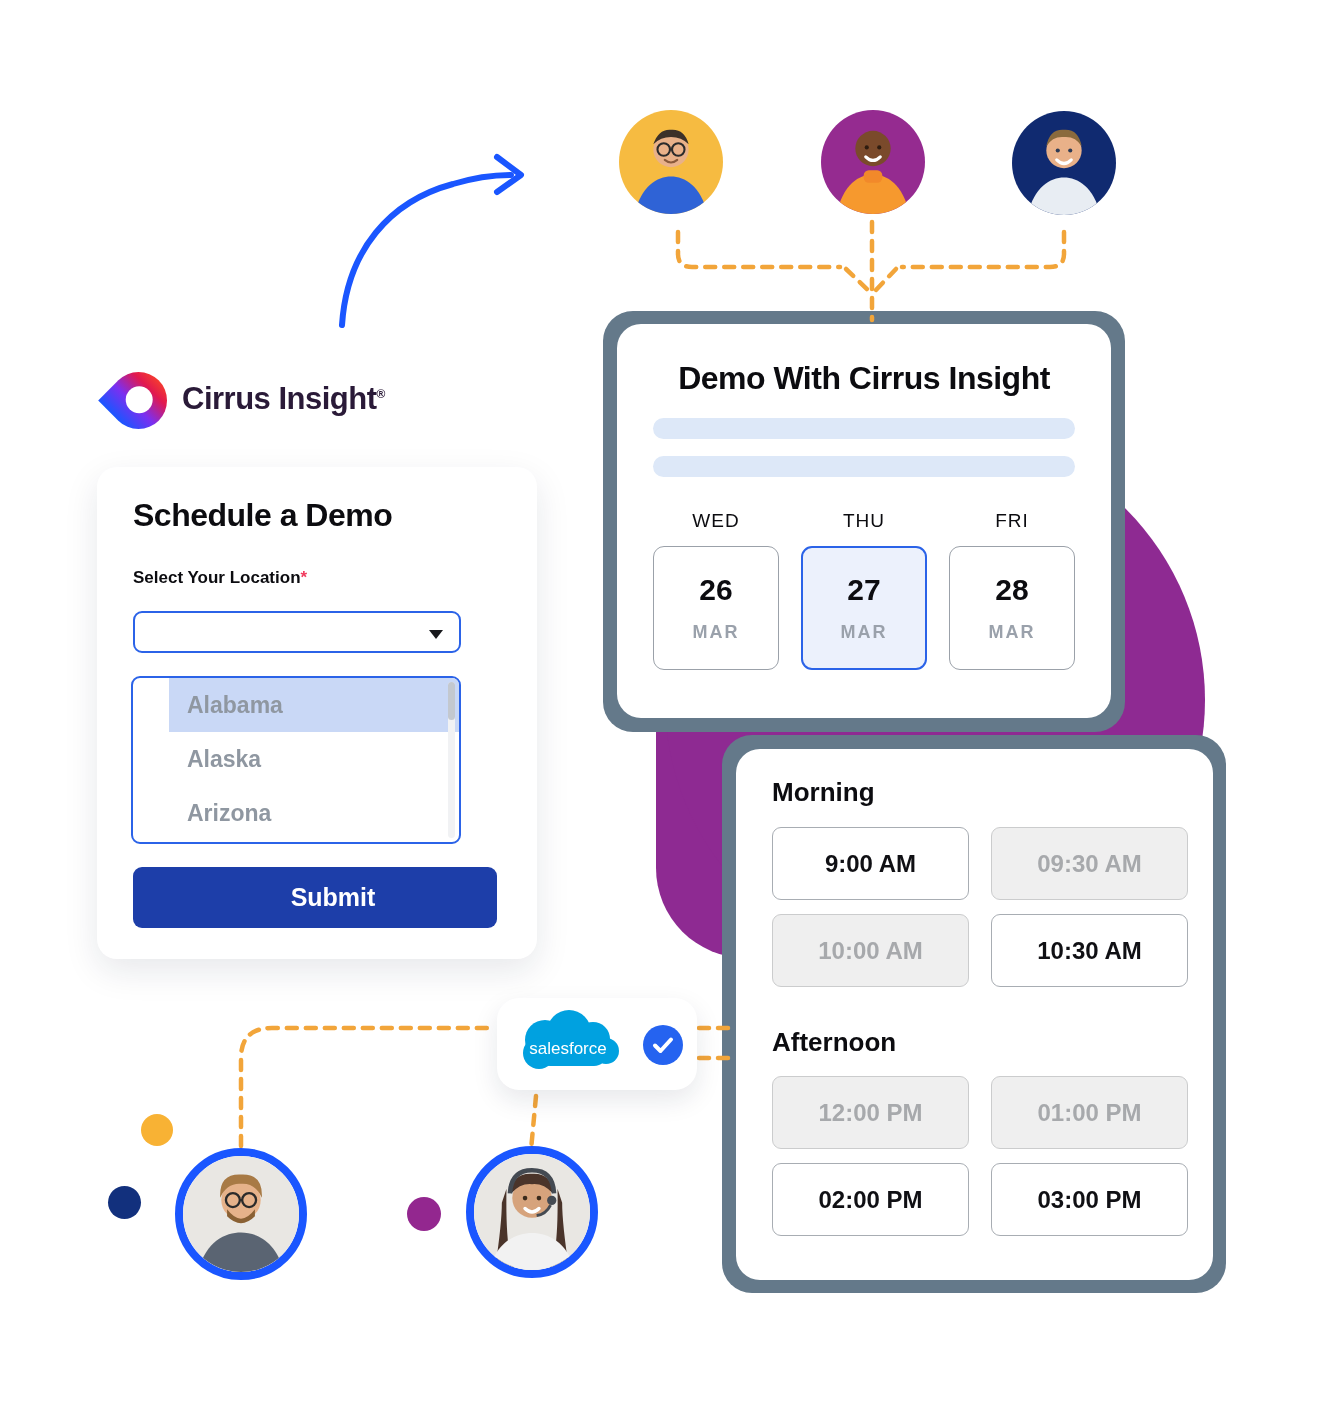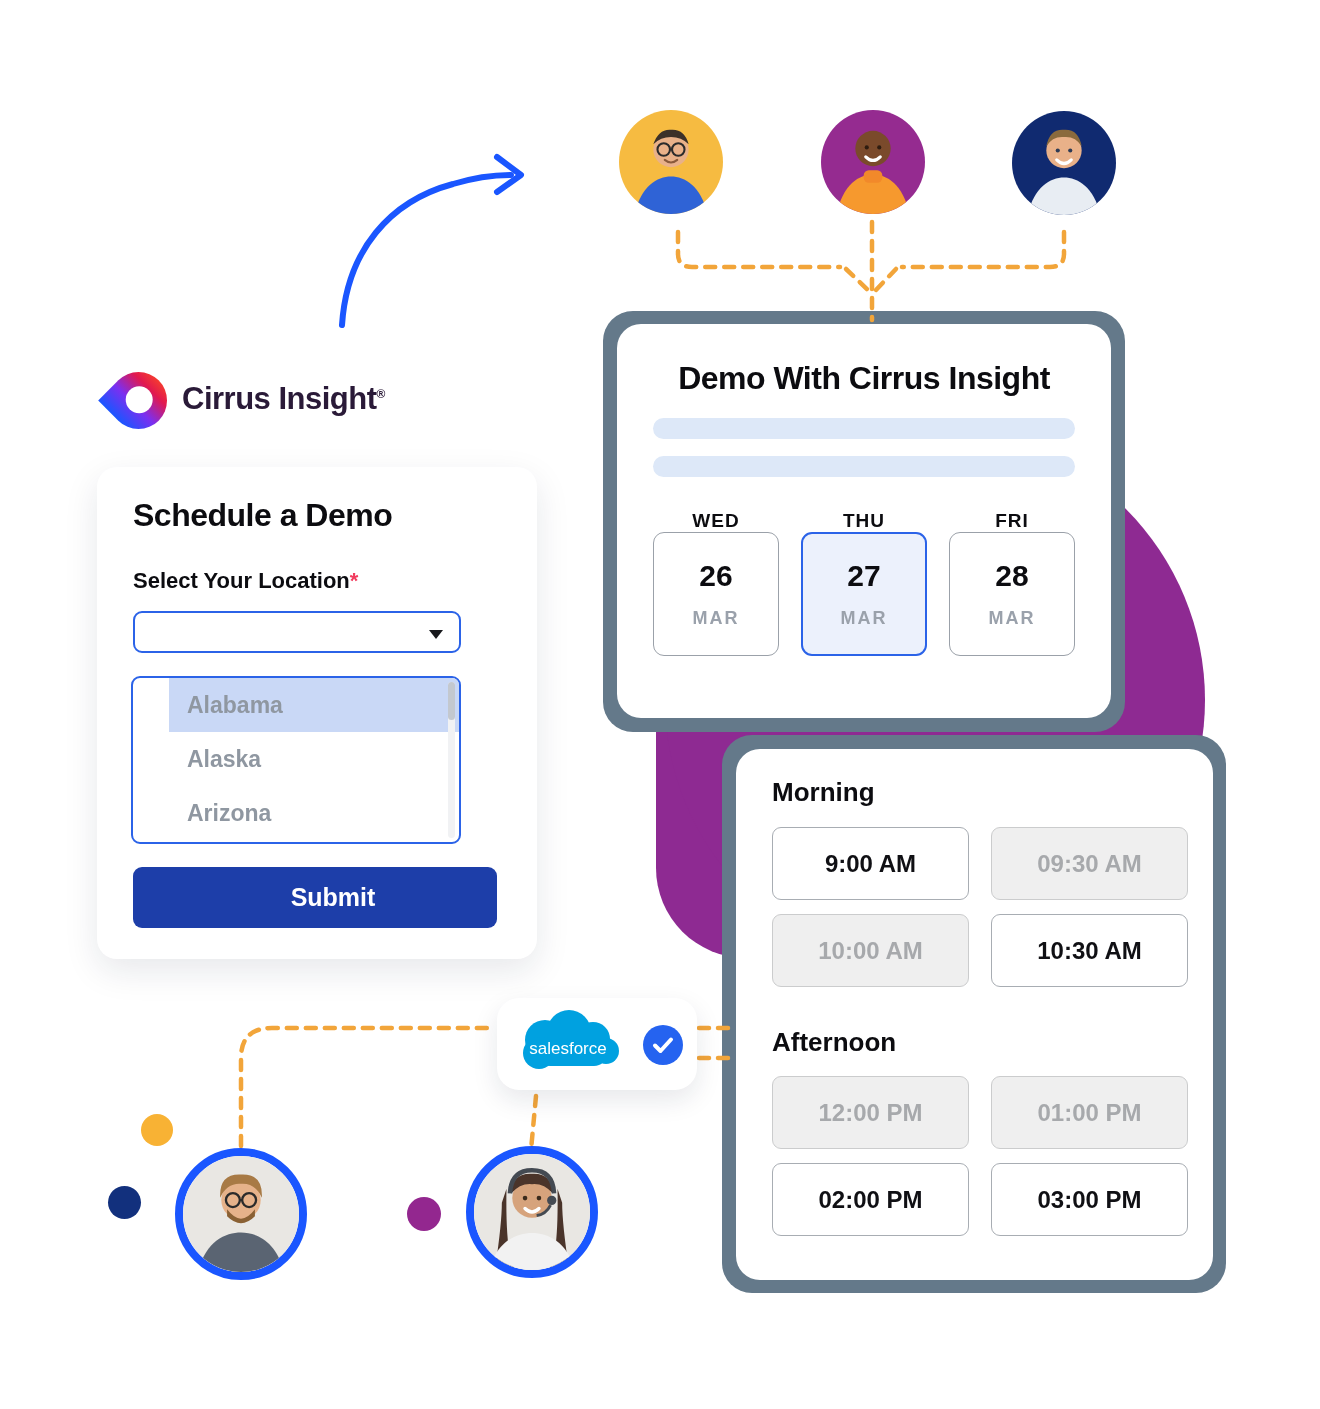--- a/index.html
+++ b/index.html
@@ -15,39 +15,39 @@
   
   .backcard { background:#64798a; border-radius:30px; }
   .backcard-demo { left:603px; top:311px; width:522px; height:421px; }
   .backcard-times { left:722px; top:735px; width:504px; height:558px; }
 
   .card { background:#ffffff; border-radius:24px; }
 
   
   .form-card { left:97px; top:467px; width:440px; height:492px; border-radius:20px; box-shadow:0 12px 34px rgba(20,30,60,.10); }
   .form-title { left:36px; top:30px; font-size:32px; font-weight:800; color:#0c0c10; letter-spacing:-.5px; }
-  .form-label { left:36px; top:101px; font-size:22px; font-weight:800; color:#0c0c10; }
+  .form-label { left:36px; top:101px; font-size:17px; font-weight:800; color:#0c0c10; }
   .req { color:#f13b5e; }
   .select-box { left:36px; top:144px; width:328px; height:42px; border:2px solid #2b63e8; border-radius:9px; background:#fff; cursor:pointer; }
   .caret { position:absolute; right:16px; top:17px; width:0; height:0; border-left:7px solid transparent; border-right:7px solid transparent; border-top:9px solid #17181c; }
   .listbox { left:34px; top:209px; width:330px; height:168px; border:2px solid #2b63e8; border-radius:9px; background:#fff; overflow:hidden;padding-left:36px; }
   .opt { position:relative; height:54px; line-height:54px; padding-left:18px; font-size:23px; font-weight:700; color:#8f97a1; cursor:pointer; }
   .opt.sel { background:#c9d8f6; }
   .scroll-track { position:absolute; right:4px; top:4px; width:7px; height:156px; background:#f1f2f4; border-radius:4px; }
   .scroll-thumb { position:absolute; left:0; top:0; width:7px; height:38px; background:#c3c8cf; border-radius:4px; cursor:grab; }
   .submit-btn { left:36px; top:400px; width:364px; height:61px; background:#1d3ea9; border:none; border-radius:9px; color:#fff; font-size:25px; font-weight:800; font-family:inherit; cursor:pointer; display:flex; align-items:center; justify-content:center;padding-left:36px; }
 
   
   .demo-card { left:617px; top:324px; width:494px; height:394px; }
   .demo-title { left:0; top:36px; width:100%; text-align:center; font-size:32px; font-weight:800; color:#0c0c10; letter-spacing:-.5px; }
   .pill { left:36px; width:422px; height:21px; border-radius:11px; background:#dde8f8; }
   .pill1 { top:94px; } .pill2 { top:132px; }
   .days-row { left:36px; top:186px; width:424px; display:flex; gap:22px; }
   .day-col { width:126px; text-align:center; }
-  .weekday { font-size:19px; font-weight:700; color:#0c0c10; letter-spacing:1px; }
+  .weekday { font-size:19px; font-weight:400; color:#0c0c10; letter-spacing:1px; margin-bottom:14px; }
   .day-box { height:124px; border:1.5px solid #9ba1a9; border-radius:11px; background:#fff; display:flex; flex-direction:column; align-items:center; justify-content:center; gap:15px; cursor:pointer; }
   .day-box.selected { border:2px solid #2b63e8; background:#ecf1fc; }
   .day-num { font-size:30px; font-weight:800; color:#0c0c10; }
   .day-mon { font-size:18px; font-weight:800; color:#9aa1ab; letter-spacing:2px; }
 
   
   .times-card { left:736px; top:749px; width:477px; height:531px; }
   .section-label { left:36px; font-size:26px; font-weight:800; color:#0c0c10; }
   .lbl-morning { top:28px; } .lbl-afternoon { top:278px; }
   .slots-grid { left:36px; width:407px; display:grid; grid-template-columns:197px 197px; gap:14px 22px; }

